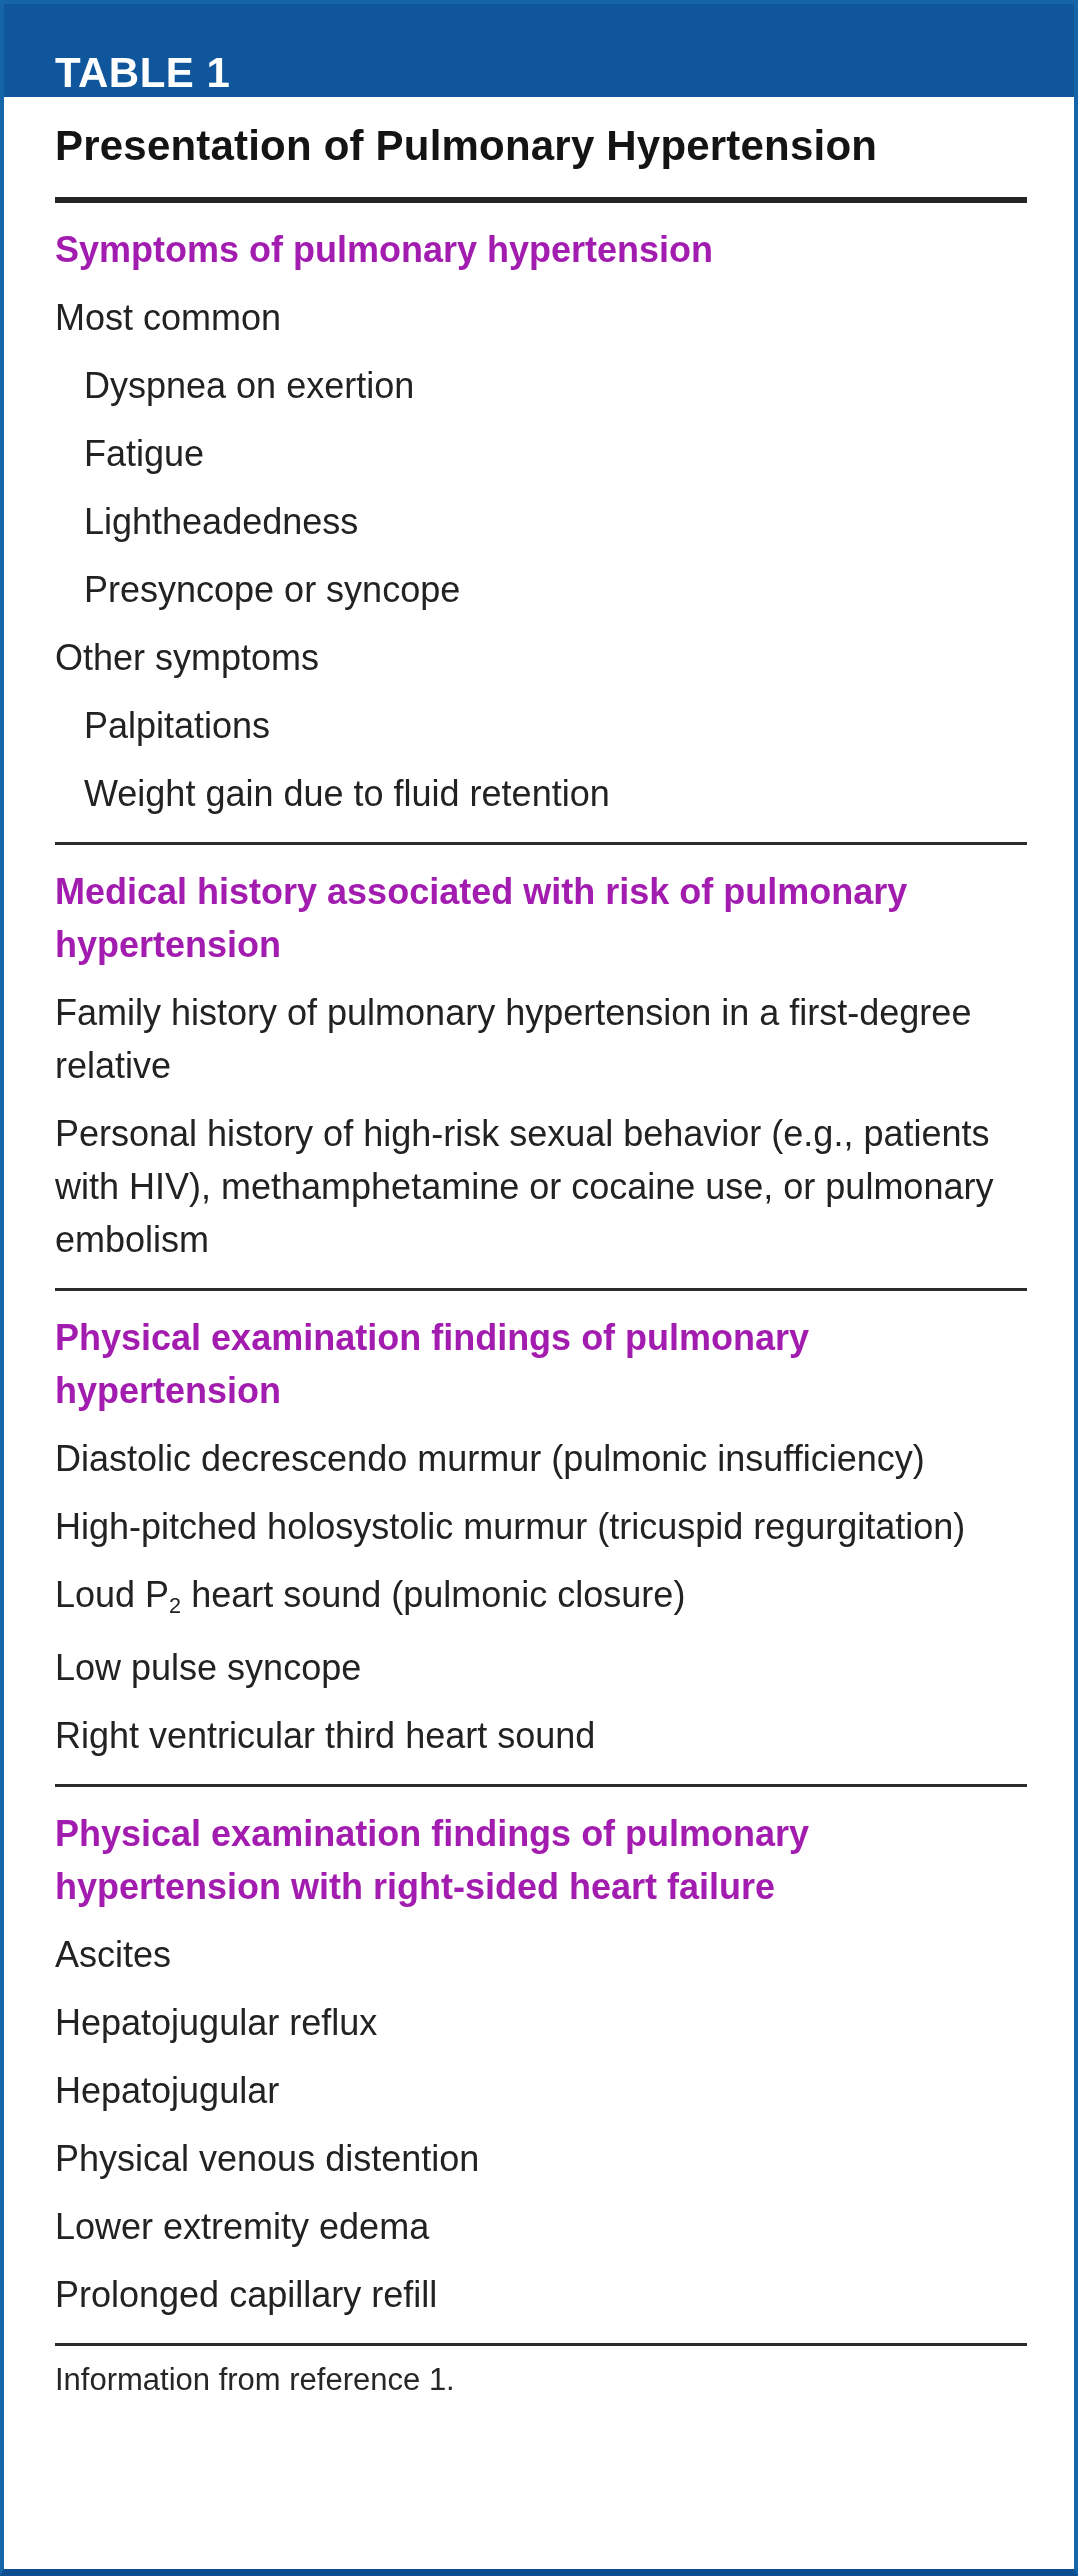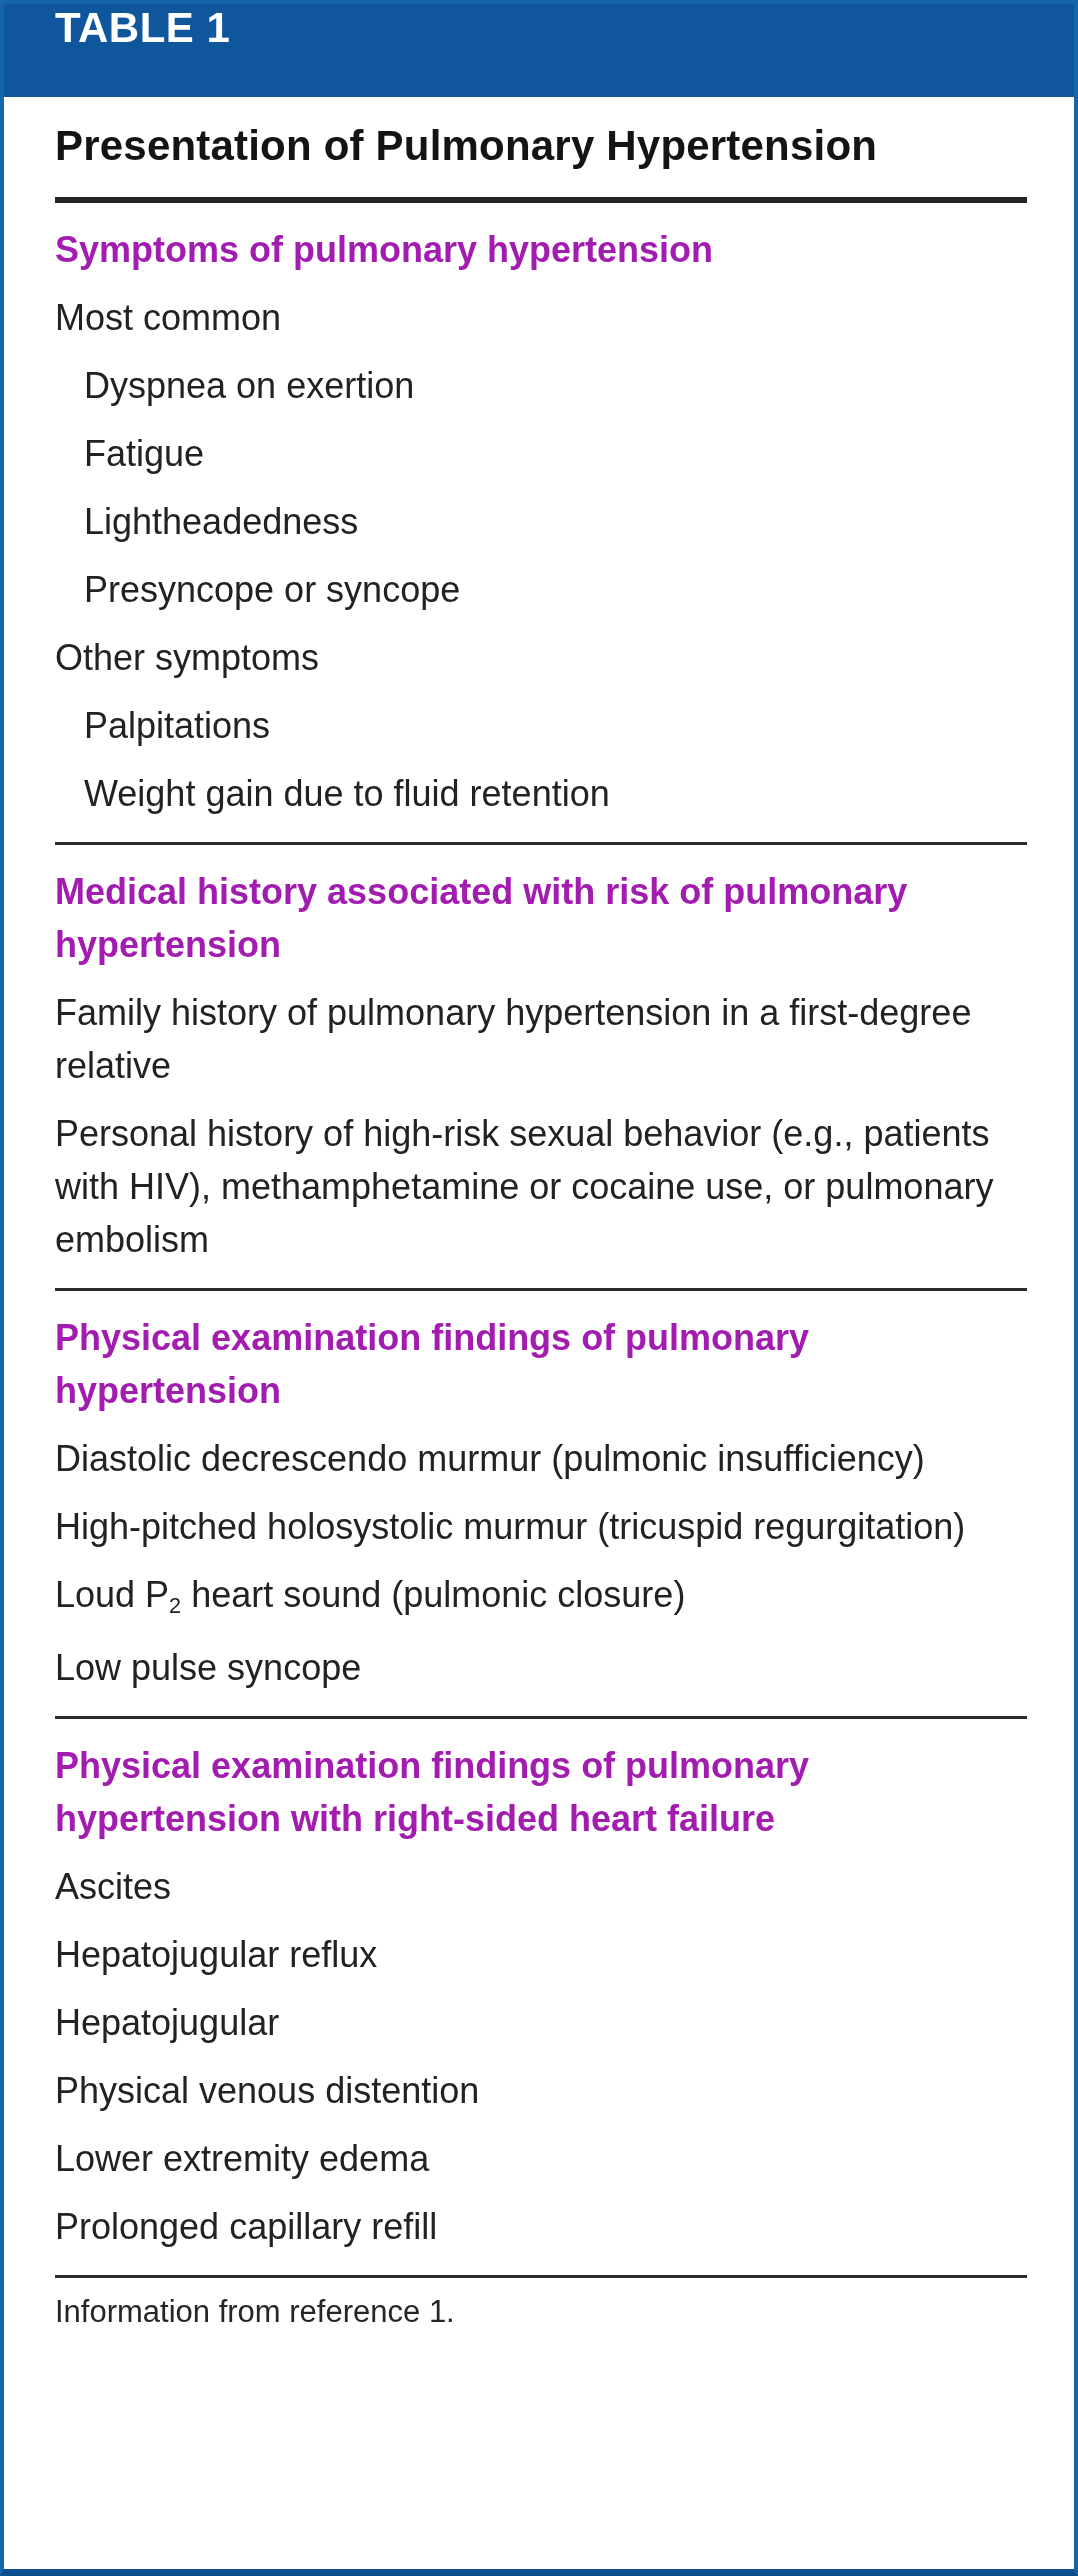--- a/index.html
+++ b/index.html
@@ -10,21 +10,21 @@
     border: 4px solid #1565a8;
     border-bottom: 7px solid #0d4e90;
     background: #ffffff;
     font-family: "Liberation Sans", "DejaVu Sans", sans-serif;
     overflow: hidden;
   }
   .header-bar {
     height: 93px;
     background: #10569c;
     display: flex;
-    align-items: flex-start;
+    align-items: flex-end;
     padding-left: 51px;
   }
   .header-bar .table-label {
     color: #ffffff;
     font-size: 42px;
     font-weight: bold;
     letter-spacing: 0.5px;
   }
   .content {
     padding: 0 47px 0 51px;
@@ -96,20 +96,21 @@
         <hr class="divider">
         <div class="heading">Medical history associated with risk of pulmonary hypertension</div>
         <div class="item"><span>Family history of pulmonary hypertension in a first-degree relative</span></div>
         <div class="item"><span>Personal history of high-risk sexual behavior (e.g., patients with HIV), methamphetamine or cocaine use, or pulmonary embolism</span></div>
         <hr class="divider">
         <div class="heading">Physical examination findings of pulmonary hypertension</div>
         <div class="item"><span>Diastolic decrescendo murmur (pulmonic insufficiency)</span></div>
         <div class="item"><span>High-pitched holosystolic murmur (tricuspid regurgitation)</span></div>
         <div class="item"><span>Loud P</span><span class="sub">2</span><span> heart sound (pulmonic closure)</span></div>
         <div class="item"><span>Low pulse syncope</span></div>
+        <div class="item"><span>Right ventricular third heart sound</span></div>
         <hr class="divider">
         <div class="heading">Physical examination findings of pulmonary hypertension with right-sided heart failure</div>
         <div class="item"><span>Ascites</span></div>
         <div class="item"><span>Hepatojugular reflux</span></div>
         <div class="item"><span>Hepatojugular</span></div>
         <div class="item"><span>Physical venous distention</span></div>
         <div class="item"><span>Lower extremity edema</span></div>
         <div class="item"><span>Prolonged capillary refill</span></div>
         <hr class="divider">
       </div>

